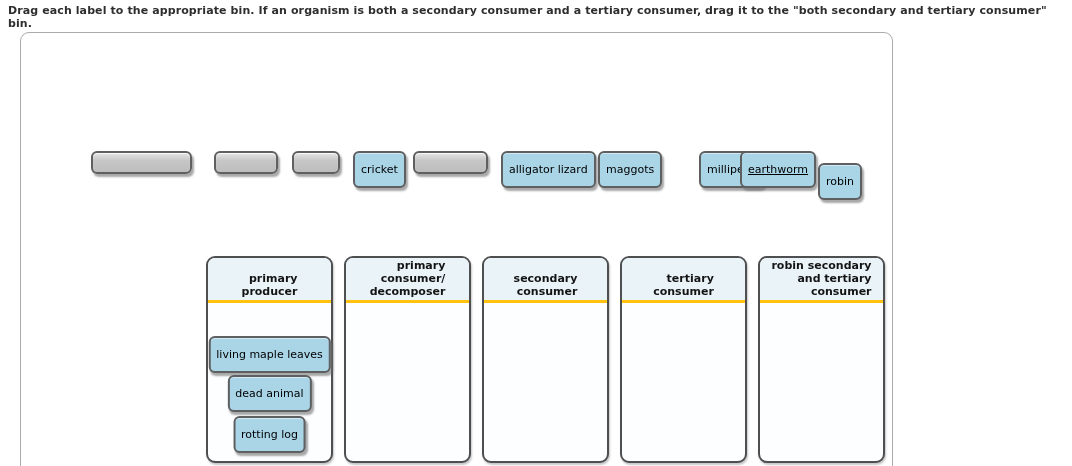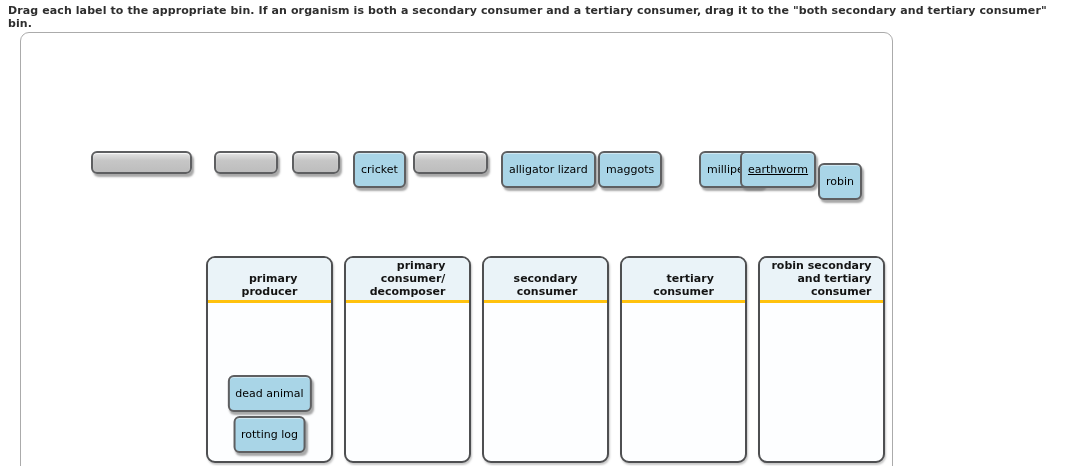--- a/index.html
+++ b/index.html
@@ -134,20 +134,21 @@
     <div class="chip chip-maggots">maggots</div>
     <div class="chip chip-millipede">millipede</div>
     <div class="chip chip-earthworm">earthworm</div>
     <div class="chip chip-robin">robin</div>
   </div>
 
 
   <div class="bin bin-1">
     <div class="bin-header">primary
 producer</div>
+    <div class="chip pos-row-a">living maple leaves</div>
     <div class="chip pos-row-b">dead animal</div>
     <div class="chip pos-row-c">rotting log</div>
   </div>
 
   <div class="bin bin-2">
     <div class="bin-header">primary
 consumer/
 decomposer</div>
   </div>
 

